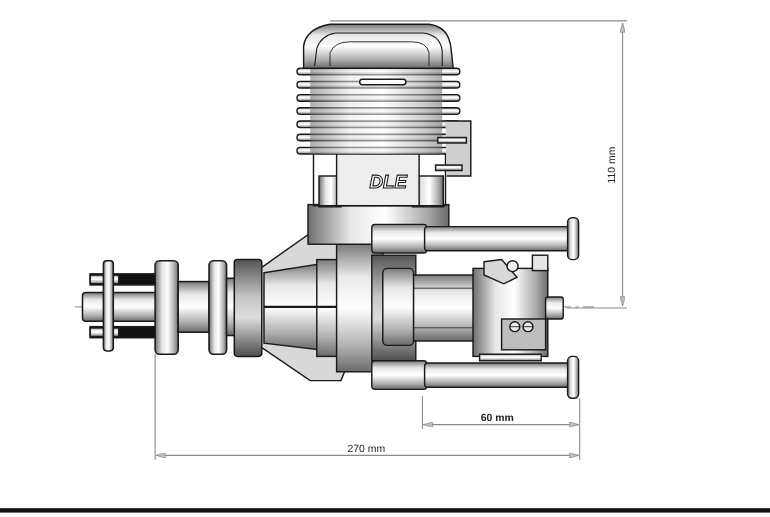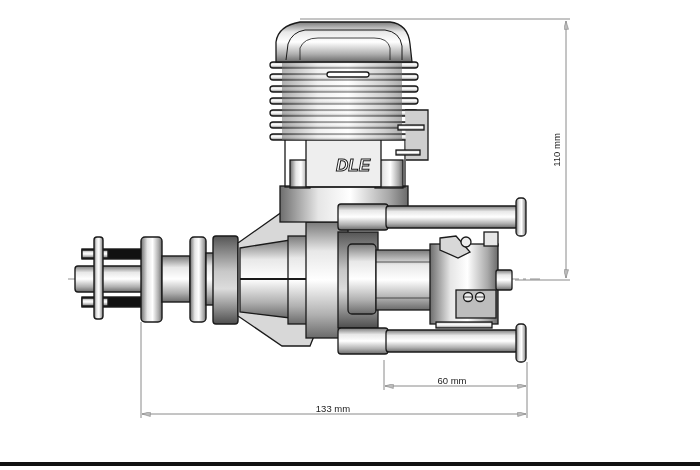--- a/index.html
+++ b/index.html
@@ -143,16 +143,16 @@
     <path d="M440,238 L456,236 L470,252 L458,258 L440,250 Z" fill="#d8d8d8"></path>
     <circle cx="466" cy="242" r="5" fill="#eee"></circle>
     <rect x="484" y="232" width="14" height="14" fill="#e6e6e6"></rect>
     <rect x="496" y="270" width="16" height="20" rx="2" fill="url(#gV)"></rect>
     <rect x="436" y="322" width="56" height="6" fill="url(#gV)"></rect>
   </g>
 
 </svg>
 
 <div class="dim-label dim-v" style="left:557px; top:150px;">110 mm</div>
-<div class="dim-label dim-h" style="left:452px; top:376px;">60 mm</div>
-<div class="dim-label dim-h" style="left:333px; top:404px;">133 mm</div>
+<div class="dim-label dim-h" style="left:452px; top:376px;font-weight:bold;">60 mm</div>
+<div class="dim-label dim-h" style="left:333px; top:404px;">270 mm</div>
 
 <div class="bottom-bar"></div>
 
 </body></html>

